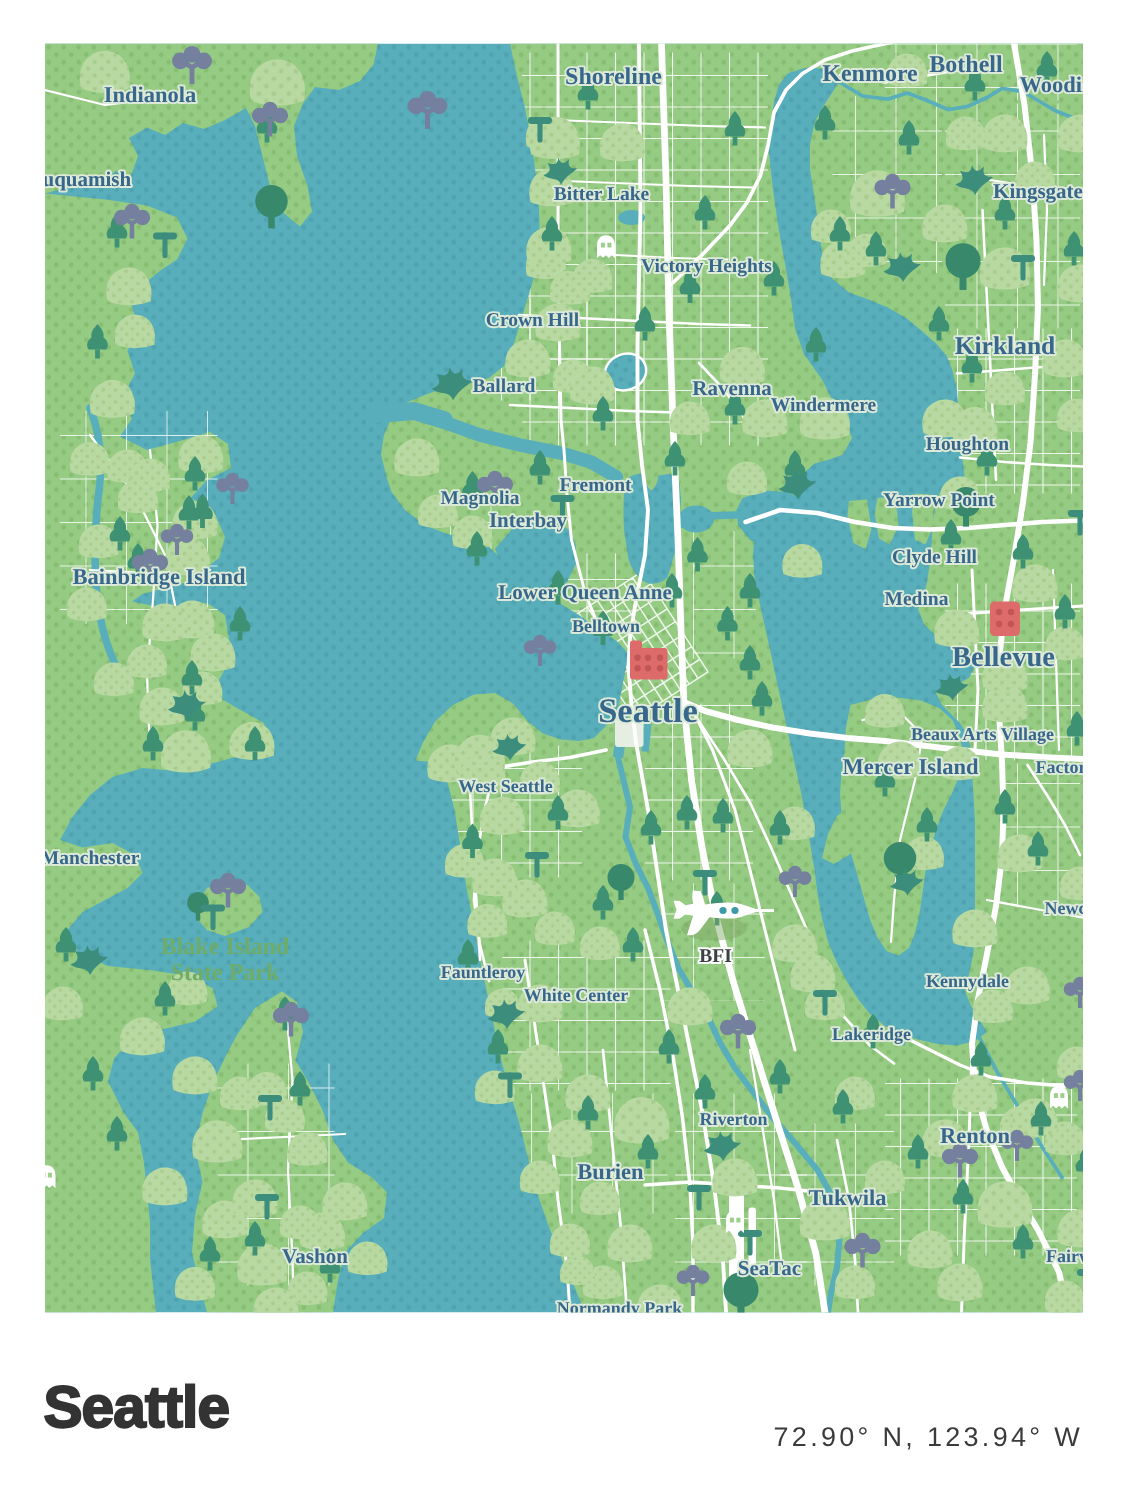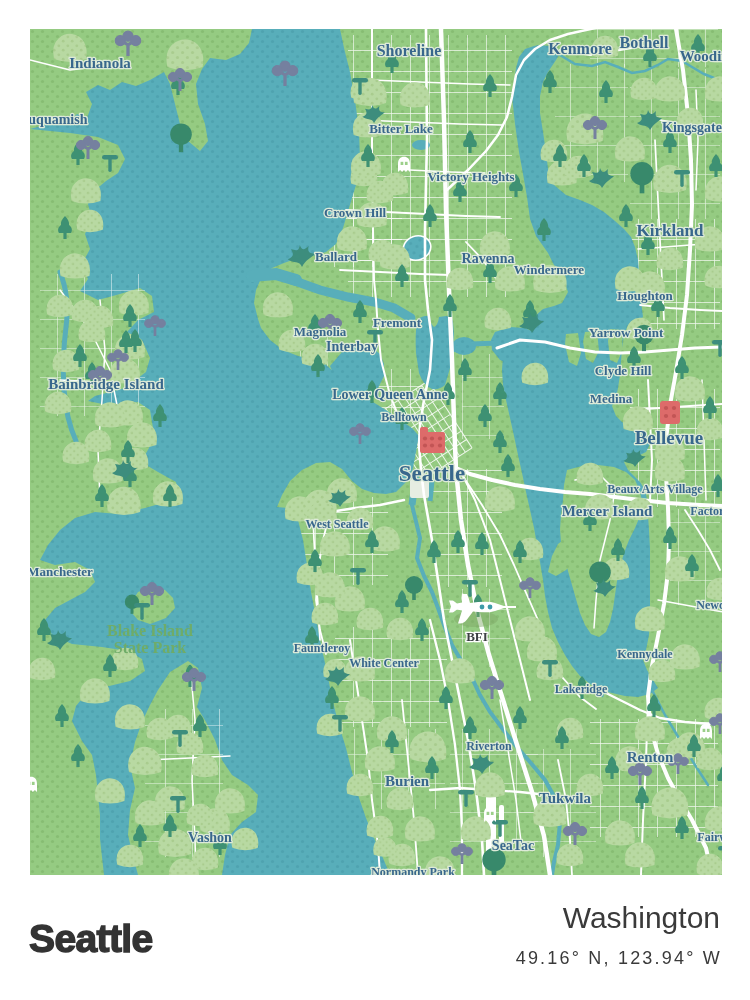--- a/index.html
+++ b/index.html
@@ -565,15 +565,14 @@
 <text x="383" y="847" font-size="12" fill="#38678c" stroke="#ddead8" stroke-width="2.6" paint-order="stroke" stroke-linejoin="round">Normandy Park</text>
 <text x="692" y="812" font-size="12" fill="#38678c" stroke="#ddead8" stroke-width="2.6" paint-order="stroke" stroke-linejoin="round">Fairwood</text>
 </g>
 <text x="120" y="607" font-size="16" font-family="Liberation Serif" font-weight="bold" fill="#6fac68" text-anchor="middle">Blake Island</text>
 <text x="120" y="624" font-size="16" font-family="Liberation Serif" font-weight="bold" fill="#6fac68" text-anchor="middle">State Park</text>
 <text x="447" y="612" font-size="13" font-family="Liberation Serif" font-weight="bold" fill="#3c4043" stroke="#fff" stroke-width="2.5" paint-order="stroke" text-anchor="middle">BFI</text>
 </svg>
 
 <div class="city">Seattle</div>
 
-<div class="state">Washington</div>
-
-<div class="coords">49.16° N, 123.94° W</div>
+
+<div class="coords">72.90° N, 123.94° W</div>
 </div>
 </body></html>

